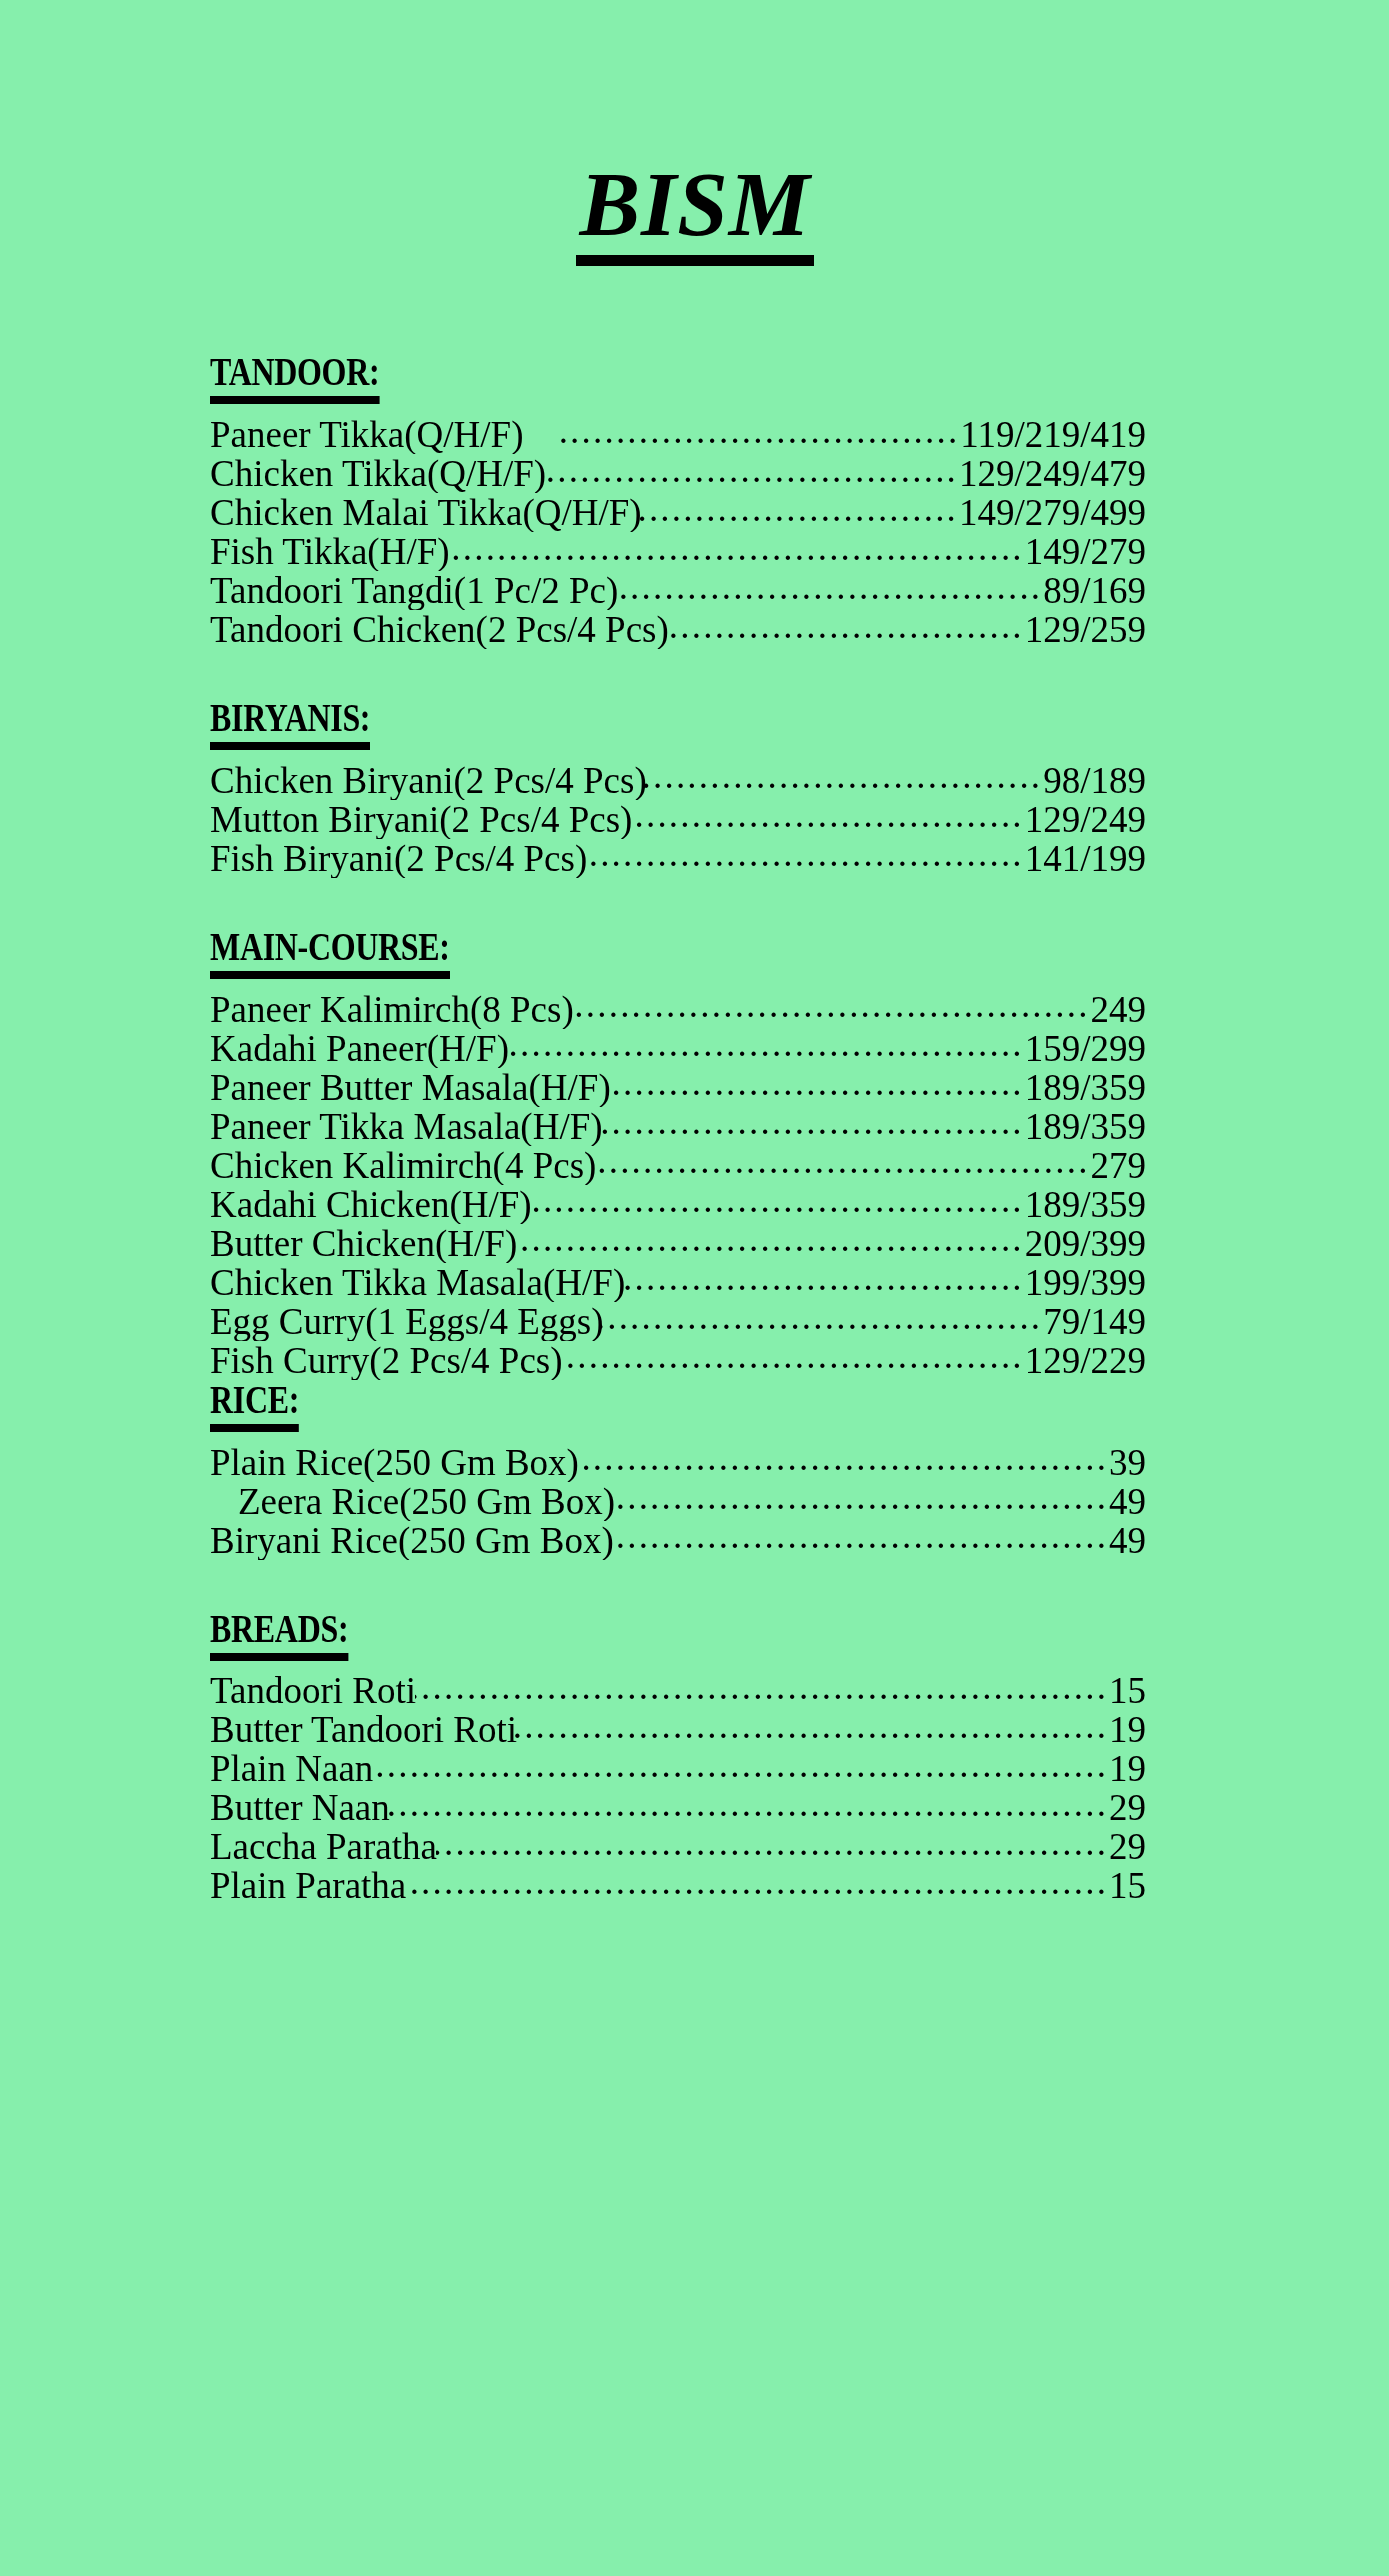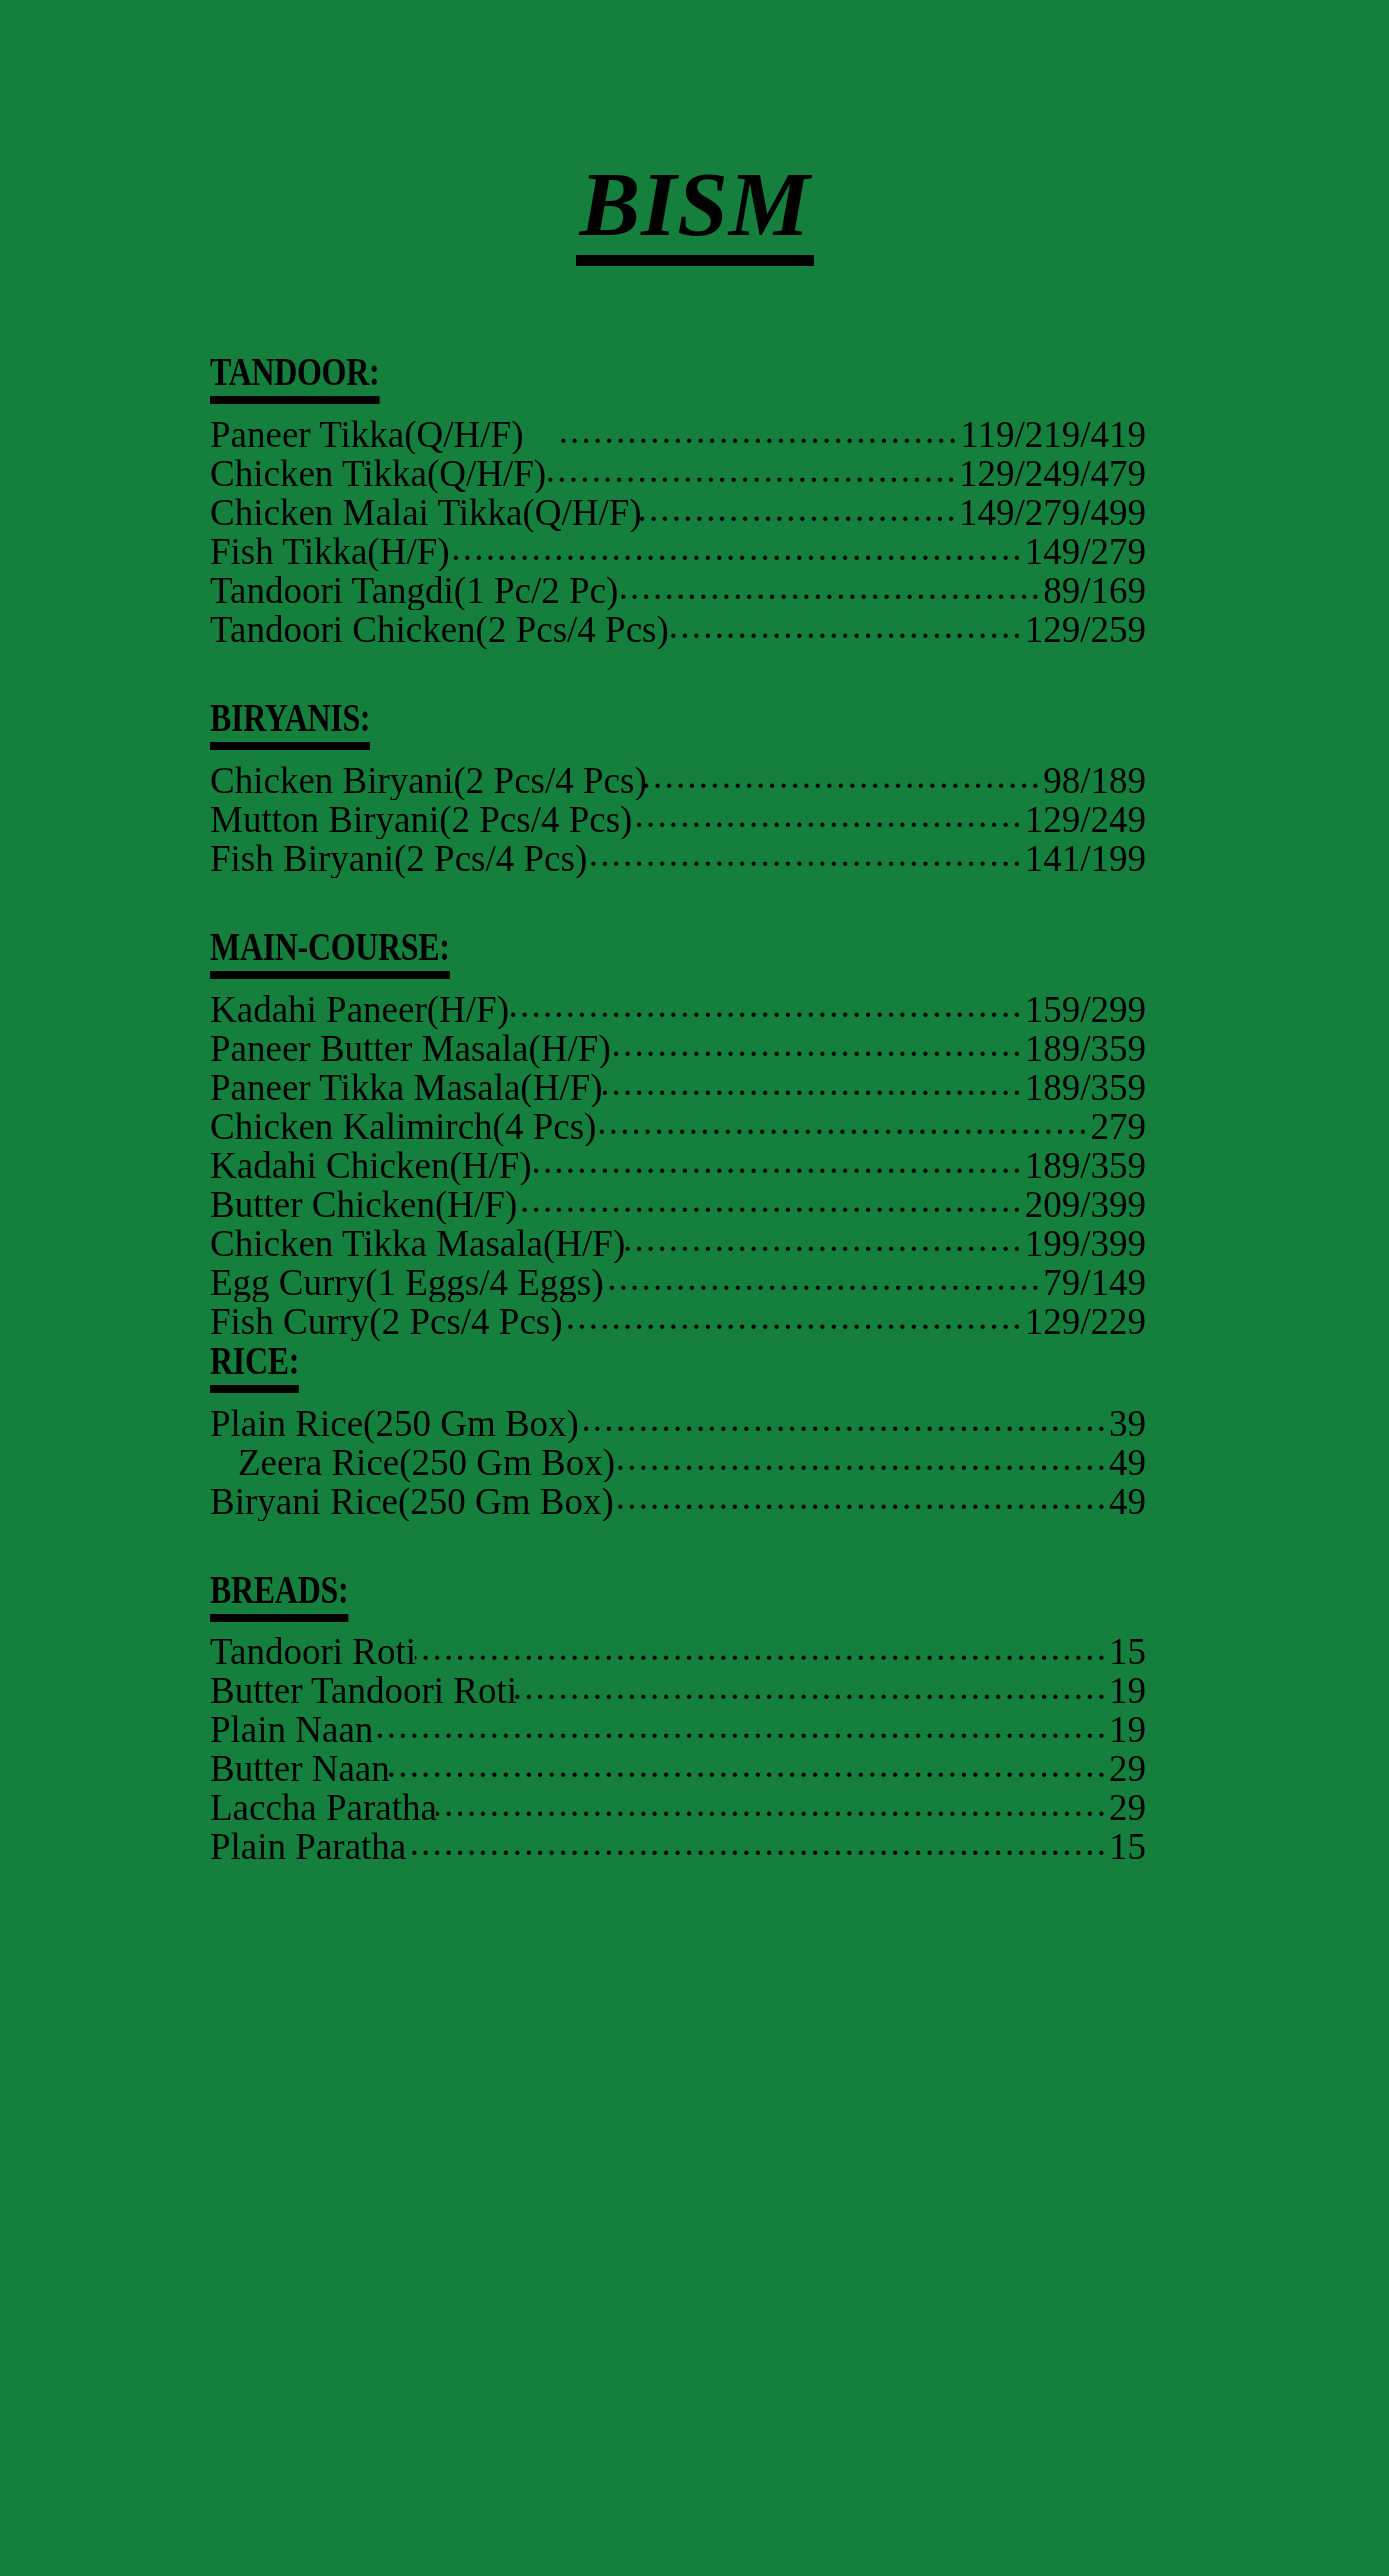--- a/index.html
+++ b/index.html
@@ -12,21 +12,21 @@
     height: 2576px;
     font-family: "Liberation Serif", "DejaVu Serif", serif;
     color: #000000;
     -webkit-font-smoothing: antialiased;
   }
 
   .page {
     position: relative;
     width: 1390px;
     height: 2576px;
-    background: #15803d;
+    background: #86efac;
     overflow: hidden;
   }
 
   
   .title-block {
     width: 100%;
     text-align: center;
     padding-top: 98px;
   }
   .menu-title {
@@ -181,20 +181,25 @@
             <span class="price">129/249</span>
           </li>
           <li class="row">
             <span class="name-wrap" style="width: 375px;"><span class="name">Fish Biryani(2 Pcs/4 Pcs)</span></span>
             <span class="leader"></span>
             <span class="price">141/199</span>
           </li>
         </ul></div>
       <div class="section gap-before"><div class="section-header">MAIN-COURSE:</div><ul class="items">
           <li class="row">
+            <span class="name-wrap" style="width: 362px;"><span class="name">Paneer Kalimirch(8 Pcs)</span></span>
+            <span class="leader"></span>
+            <span class="price">249</span>
+          </li>
+          <li class="row">
             <span class="name-wrap" style="width: 297px;"><span class="name">Kadahi Paneer(H/F)</span></span>
             <span class="leader"></span>
             <span class="price">159/299</span>
           </li>
           <li class="row">
             <span class="name-wrap" style="width: 399px;"><span class="name">Paneer Butter Masala(H/F)</span></span>
             <span class="leader"></span>
             <span class="price">189/359</span>
           </li>
           <li class="row">

